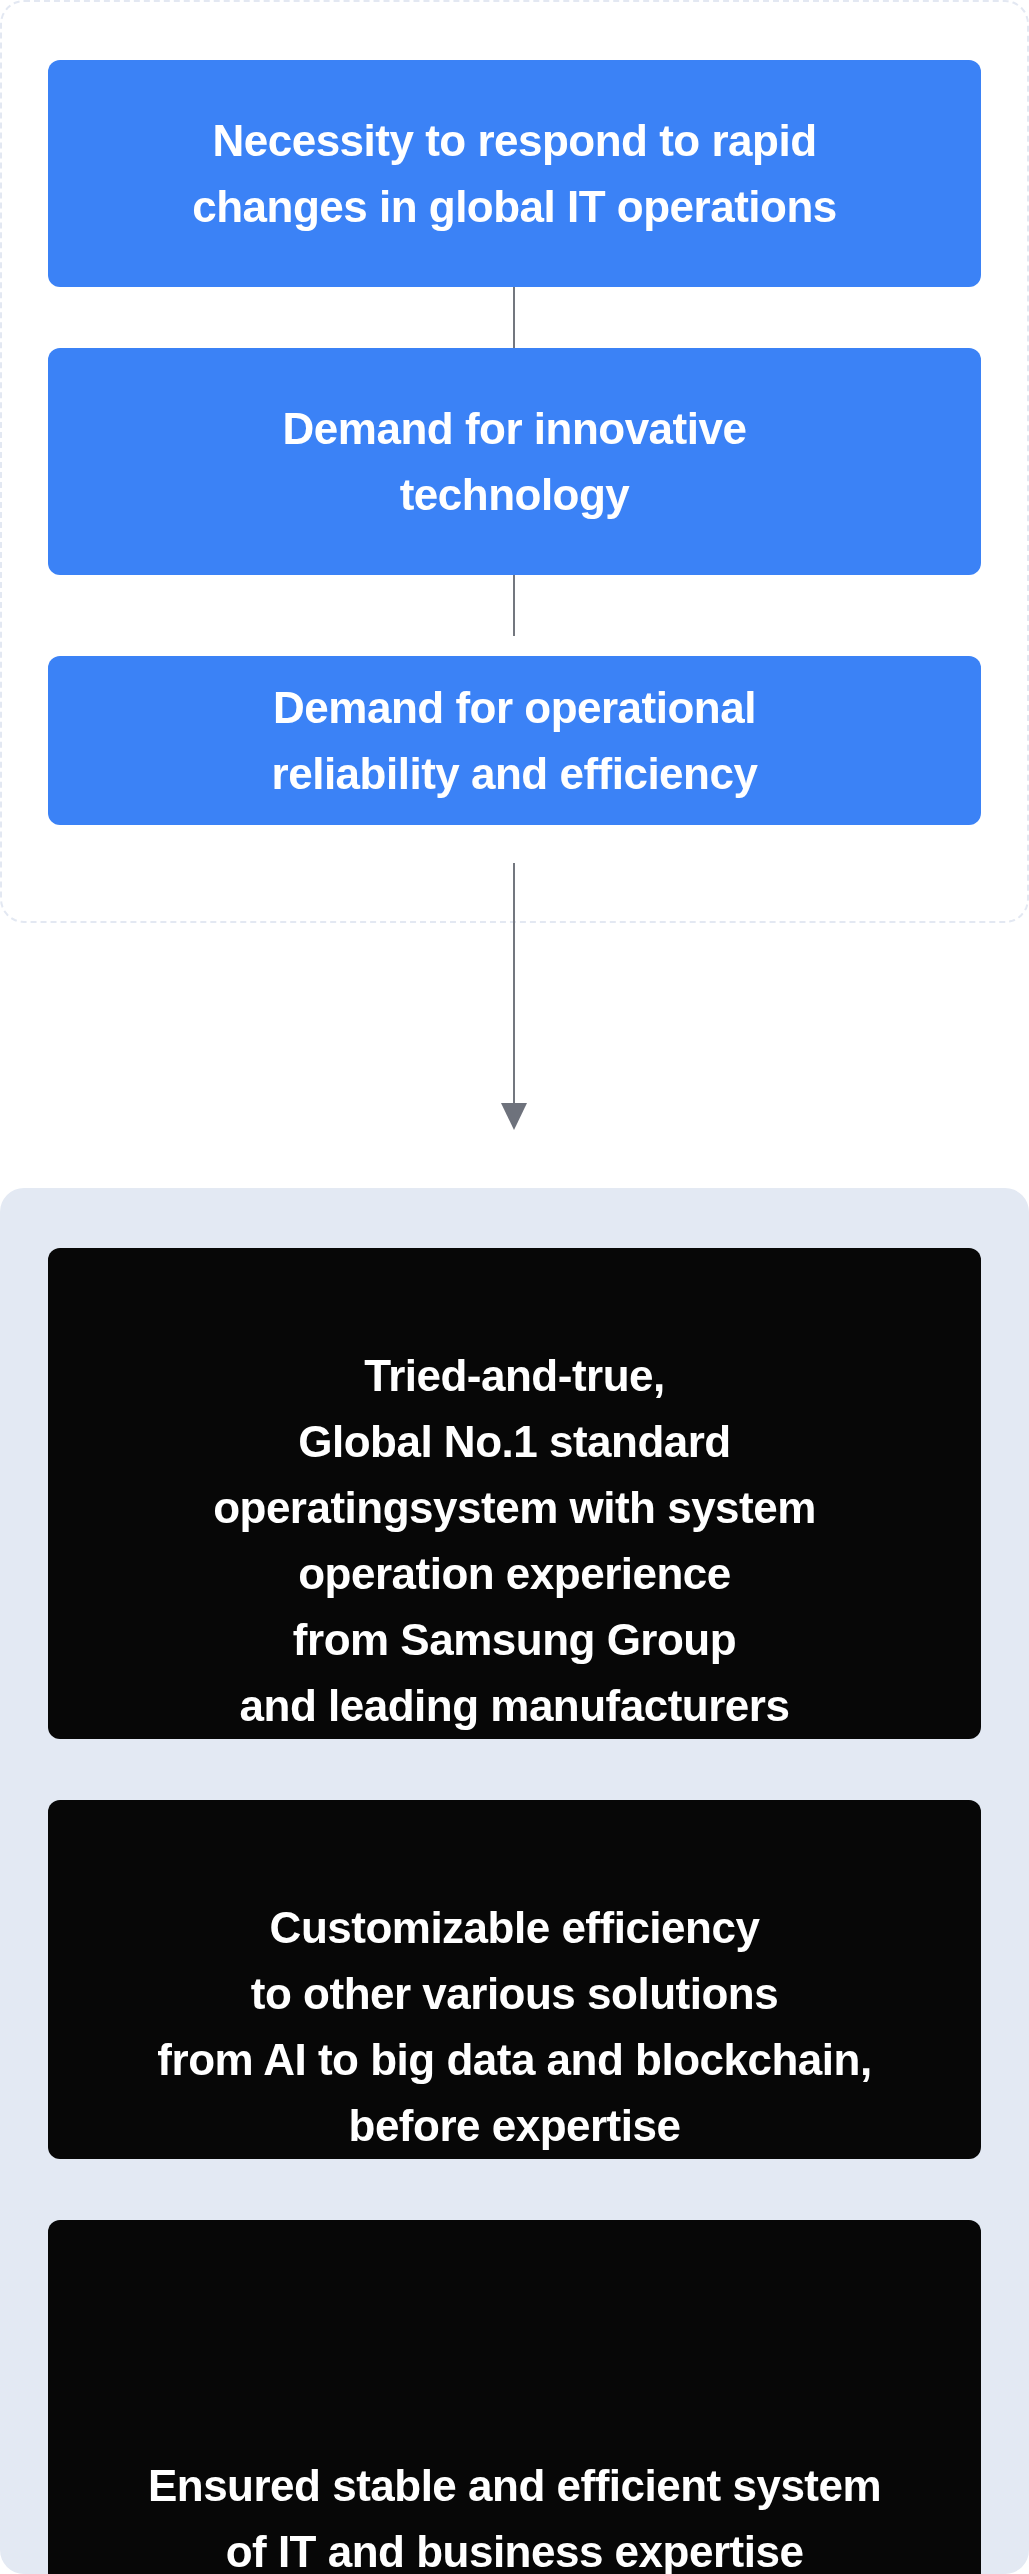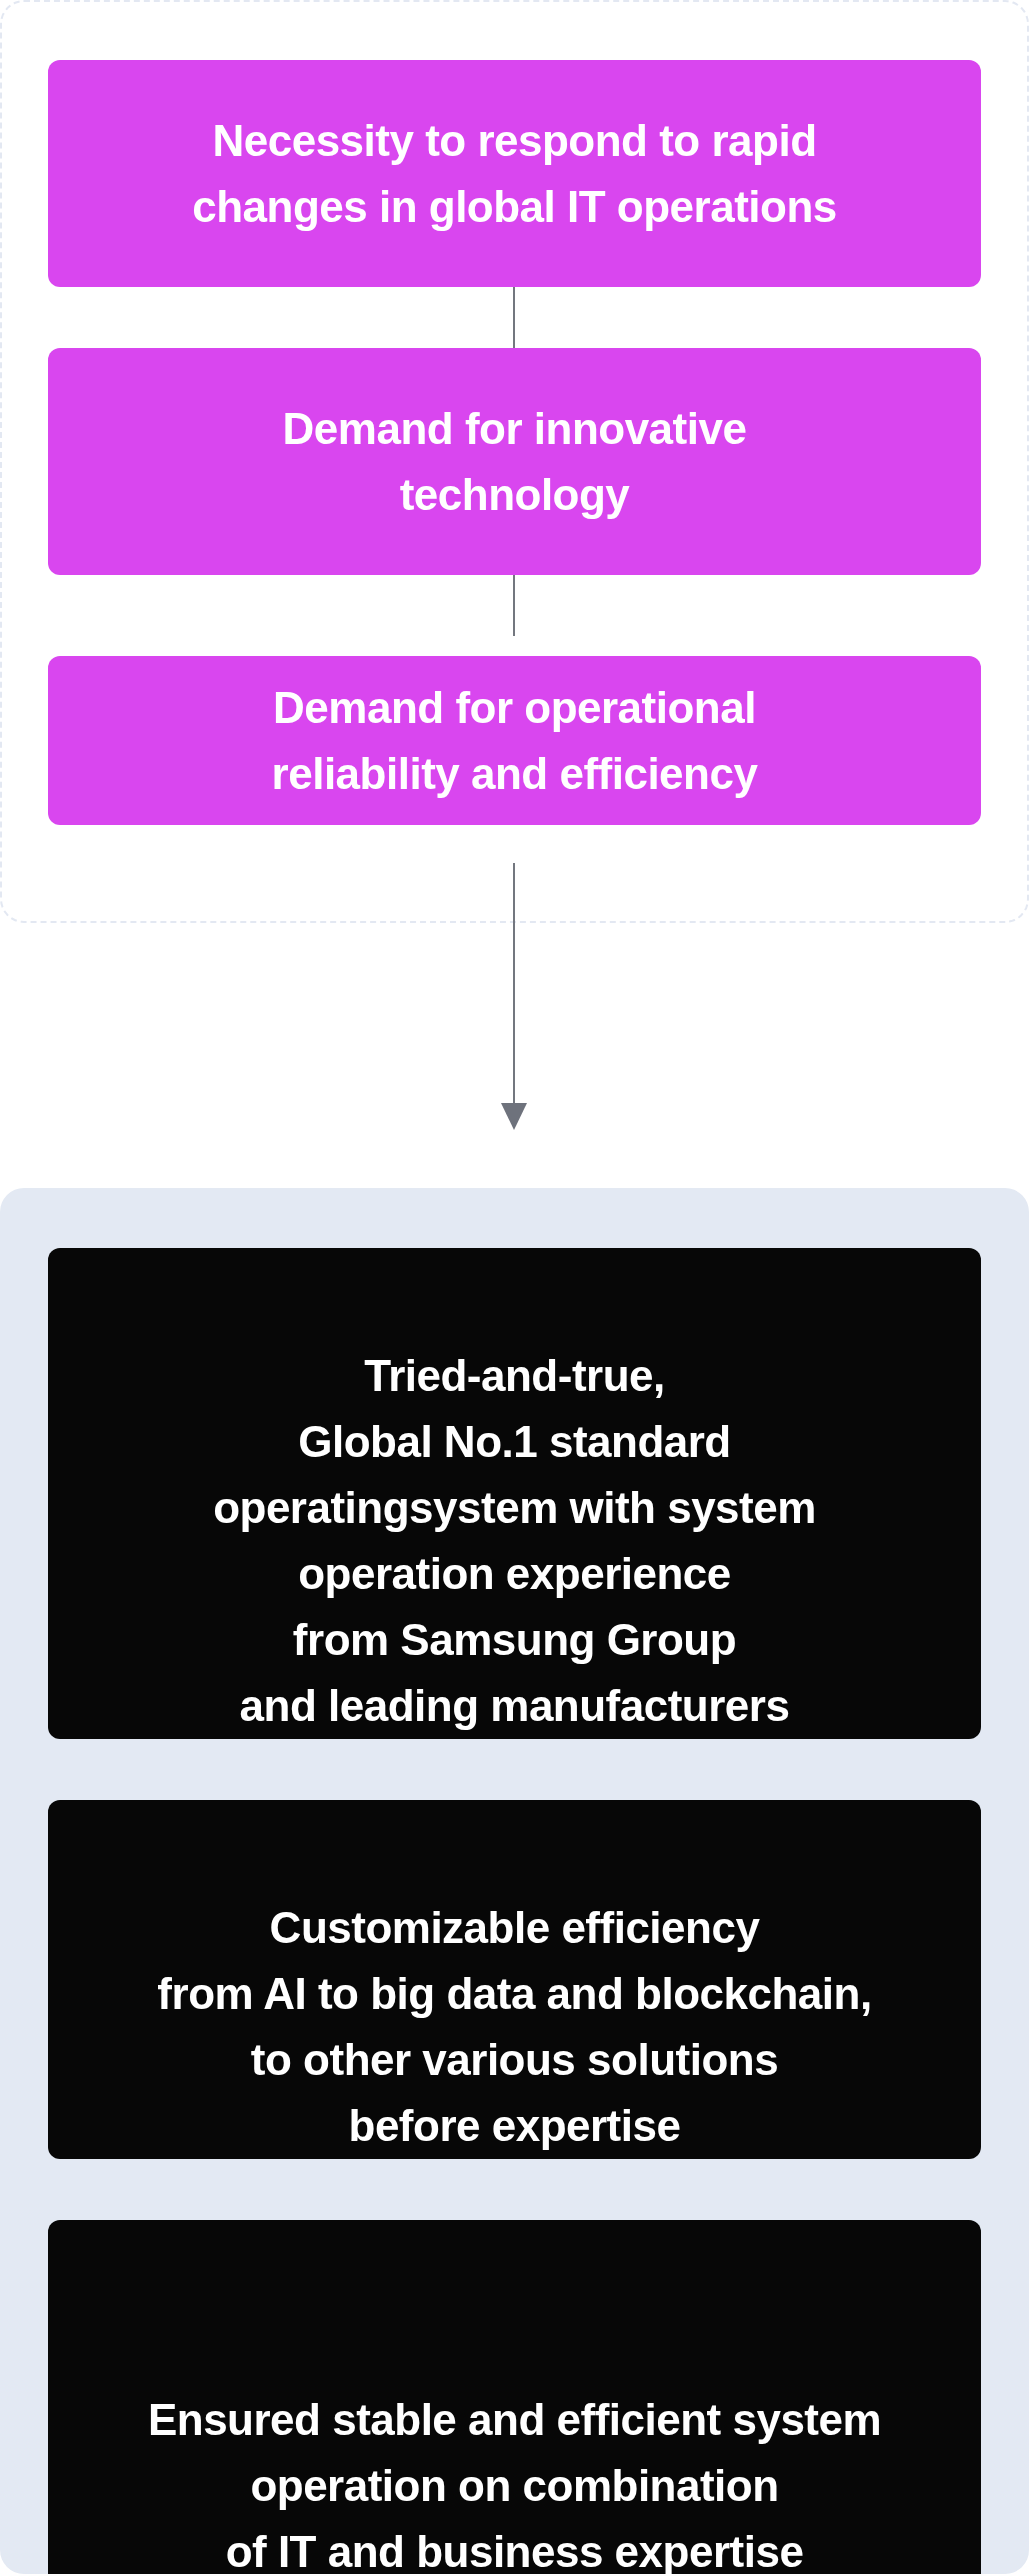--- a/index.html
+++ b/index.html
@@ -40,21 +40,21 @@
       align-items: center;
       justify-content: center;
       text-align: center;
       color: #ffffff;
       font-size: 44px;
       font-weight: 700;
       line-height: 66px;
       letter-spacing: -0.5px;
       padding: 0 60px;
     }
-    .box.blue { background: #d946ef; }
+    .box.blue { background: #3b82f6; }
     .box.black { background: #070707; align-items: flex-end; }
     .box .line { display: block; white-space: nowrap; }
     .arrow-head {
       position: absolute;
       left: 501px;
       top: 1103px;
       width: 0;
       height: 0;
       border-left: 13px solid transparent;
       border-right: 13px solid transparent;
@@ -111,25 +111,24 @@
     <span class="line">operatingsystem with system</span>
     <span class="line">operation experience</span>
     <span class="line">from Samsung Group</span>
     <span class="line">and leading manufacturers</span>
   </div>
 </div>
 
 <div class="box black" style="top:1800px;height:359px;">
   <div>
     <span class="line">Customizable efficiency</span>
+    <span class="line">to other various solutions</span>
     <span class="line">from AI to big data and blockchain,</span>
-    <span class="line">to other various solutions</span>
     <span class="line">before expertise</span>
   </div>
 </div>
 
 <div class="box black" style="top:2220px;height:365px;">
   <div>
     <span class="line">Ensured stable and efficient system</span>
-    <span class="line">operation on combination</span>
     <span class="line">of IT and business expertise</span>
   </div>
 </div>
 
 </body></html>

